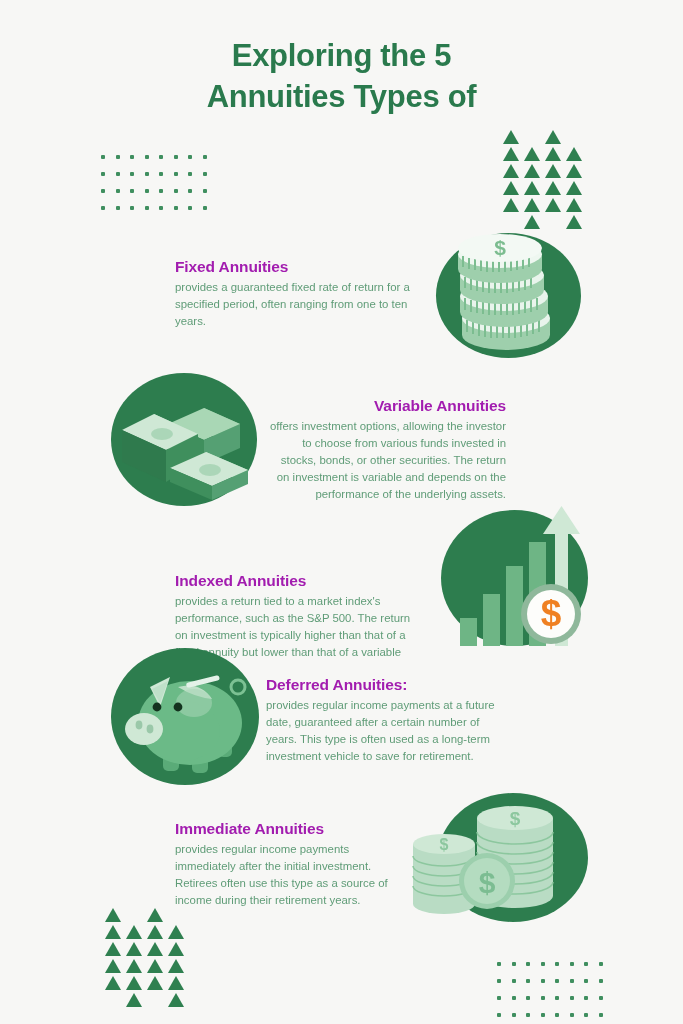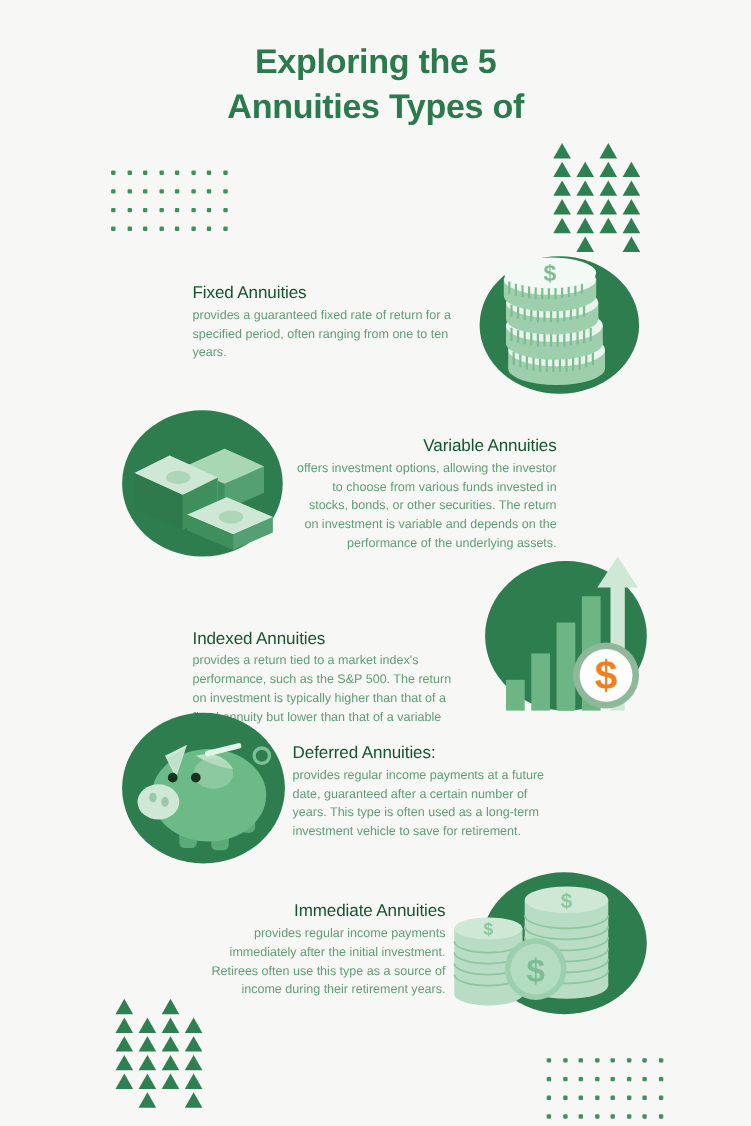--- a/index.html
+++ b/index.html
@@ -54,23 +54,23 @@
 
   
   .row { position:absolute; }
   .circle {
     position:absolute;
     border-radius:50%;
     background:#2d7d4e;
   }
   .text-block { position:absolute; }
   .item-title {
-    color:#14532d;
+    color:#a21caf;
     font-size:15.5px;
-    font-weight:normal;
+    font-weight:bold;
     margin-bottom:3px;
     letter-spacing:-0.1px;
   }
   .item-desc {
     color:#5f9c77;
     font-size:11.4px;
     line-height:1.5;
   }
 
   
@@ -80,21 +80,21 @@
   #row-2 .circle { left:111px; top:373px; width:146px; height:133px; }
   #row-2 .text-block { left:266px; top:397px; width:240px;text-align:right; }
 
   #row-3 .circle { left:441px; top:510px; width:147px; height:136px; }
   #row-3 .text-block { left:175px; top:572px; width:240px; }
 
   #row-4 .circle { left:111px; top:648px; width:148px; height:137px; }
   #row-4 .text-block { left:266px; top:676px; width:244px; }
 
   #row-5 .circle { left:438px; top:793px; width:150px; height:129px; }
-  #row-5 .text-block { left:175px; top:820px; width:230px;text-align:right; }
+  #row-5 .text-block { left:175px; top:820px; width:230px; }
 
   .art { position:absolute; left:0; top:0; width:100%; height:100%; overflow:visible; }
   .art-wrap { position:absolute; }
   #art-1 { left:436px; top:222px; width:150px; height:145px; }
   #art-2 { left:108px; top:370px; width:155px; height:142px; }
   #art-3 { left:438px; top:500px; width:155px; height:152px; }
   #art-4 { left:108px; top:645px; width:155px; height:148px; }
   #art-5 { left:425px; top:788px; width:170px; height:140px; }
 </style>
 </head>

